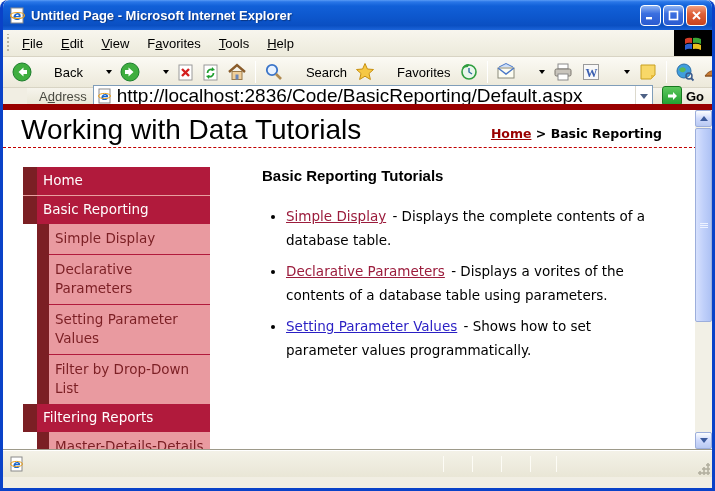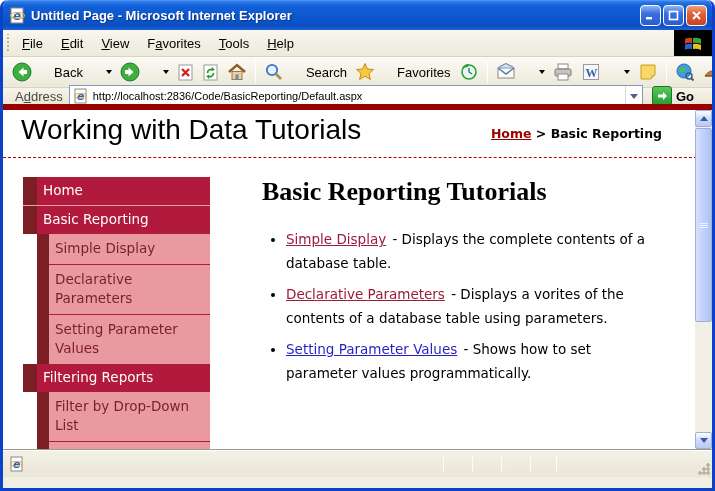--- a/index.html
+++ b/index.html
@@ -33,55 +33,55 @@
   
   .toolbar { height:31px; display:flex; align-items:center; background:linear-gradient(180deg,#fbfaf4,#ece9da); border-bottom:1px solid #d8d4c4; padding-right:4px; }
   .tbtn { display:flex; align-items:center; gap:22px; padding:2px 4px; border-radius:3px; }
   .tbtn .lbl { font-size:13px; color:#000; }
   .caret { width:0; height:0; border-left:3px solid transparent; border-right:3px solid transparent; border-top:4px solid #000; margin-left:1px; }
   .sep { width:1px; height:22px; background:#c9c5b5; border-right:1px solid #fff; margin:0 4px; }
   .icon16 { width:17px; height:17px; display:block; }
   .icon20 { width:20px; height:20px; display:block; }
 
   
-  .addressbar { height:16px; display:flex; align-items:center; background:linear-gradient(180deg,#f6f4ec,#eae7d7); padding-right:14px; }
+  .addressbar { height:16px; display:flex; align-items:center; background:linear-gradient(180deg,#f6f4ec,#eae7d7); padding-right:4px;margin-left:24px; }
   .addr-label { font-size:13px; color:#4a4a42; margin:0 6px 0 2px; }
   .addr-field { flex:1; height:22px; background:#fff; border:1px solid #7f9db9; display:flex; align-items:center; padding-left:3px; }
-  .addr-url { flex:1; font-size:11px; color:#000; white-space:nowrap; overflow:hidden; margin-left:4px; }
+  .addr-url { flex:1; font-size:19px; color:#000; white-space:nowrap; overflow:hidden; margin-left:4px; }
   .addr-drop { width:17px; height:20px; display:flex; align-items:center; justify-content:center; border-left:1px solid #dcd9cd; }
   .chev { width:0; height:0; border-left:4px solid transparent; border-right:4px solid transparent; border-top:5px solid #4d6185; }
   .go-btn { display:flex; align-items:center; gap:4px; margin-left:5px; padding:1px 4px; }
   .go-square { width:20px; height:20px; border-radius:3px; background:linear-gradient(180deg,#5cc75c,#1f9e2f); border:1px solid #17781f; display:flex; align-items:center; justify-content:center; }
   .go-lbl { font-size:13px;font-weight:bold; }
 
   
   .page { position:relative; height:345px; background:#fff; overflow:hidden; font-family:"DejaVu Sans",sans-serif; }
   .page-topbar { height:6px; background:#990000; }
-  .page-header { position:relative; height:48px; border-bottom:1px dashed #c00000; }
+  .page-header { position:relative; height:38px; border-bottom:1px dashed #c00000; }
   .site-title { position:absolute; left:18px; top:4px; font-family:"Liberation Sans",sans-serif; font-size:28px; font-weight:400; color:#000; white-space:nowrap; }
   .breadcrumb { position:absolute; right:50px; top:16px; font-size:12.5px; font-weight:bold; color:#000; white-space:nowrap; }
   .breadcrumb a { color:#990000; text-decoration:underline; }
   .page-body { display:flex; align-items:flex-start; padding-top:19px; }
 
   
   .sidemenu { width:187px; margin-left:20px; flex:0 0 auto; font-size:13.5px; }
   .mi { display:flex; align-items:stretch; }
   .mi .notch { width:14px; background:#7b1f24; flex:0 0 auto; }
   .mi .indent { width:14px; flex:0 0 auto; }
   .mi .notch2 { width:12px; background:#7b1f24; flex:0 0 auto; }
   .mi .body { flex:1; padding:5px 6px 6px 6px; line-height:17px; }
   .mi.top .body { background:#b11a3c; color:#fffdfd; }
   .mi.sub .body { background:#e99aa0; color:#7b1f24; }
   .mi.top + .mi.top .body, .mi.top + .mi.top .notch { border-top:1px solid #e8a0a0; }
   .mi.sub + .mi.sub .body { border-top:1px solid #b11a3c; }
   .mi.sub .body { line-height:19px; }
 
   
   .content { margin-left:52px; width:402px; }
-  .content h2 { margin:0 0 0 0; font-size:26px; font-weight:bold; color:#000; font-family:Liberation Serif, serif; }
+  .content h2 { margin:0 0 0 0; font-size:15px; font-weight:bold; color:#000; font-family:Liberation Sans, sans-serif; }
   .content ul { margin:20px 0 0 0; padding-left:24px; }
   .content li { font-size:13.5px; line-height:24px; margin-bottom:7px; color:#000; }
   .content a { color:#9b1c3c; text-decoration:underline; }
   .content li.unvisited a { color:#2a1fc4; }
   .content .desc { margin-left:2px; }
 
   
   .scrollbar { position:absolute; top:6px; right:0; bottom:0; width:17px; background:#f2f0e6; }
   .sb-btn { position:absolute; left:0; width:17px; height:17px; border-radius:2px; border:1px solid #9caedc;
     background:linear-gradient(180deg,#fdfefe,#cfdafc 50%,#b9c9f2); display:flex; align-items:center; justify-content:center; }
@@ -344,28 +344,28 @@
         <div class="mi sub">
             <span class="indent"></span>
             <span class="notch2"></span>
             <span class="body">Declarative Parameters</span>
           </div>
         <div class="mi sub">
             <span class="indent"></span>
             <span class="notch2"></span>
             <span class="body">Setting Parameter Values</span>
           </div>
-        <div class="mi top">
-            <span class="notch"></span>
-            <span class="body">Filtering Reports</span>
-          </div>
         <div class="mi sub">
             <span class="indent"></span>
             <span class="notch2"></span>
             <span class="body">Filter by Drop-Down List</span>
+          </div>
+        <div class="mi top">
+            <span class="notch"></span>
+            <span class="body">Filtering Reports</span>
           </div>
         <div class="mi sub">
             <span class="indent"></span>
             <span class="notch2"></span>
             <span class="body">Master-Details-Details</span>
           </div>
       </div>
 
       <div class="content">
         <h2>Basic Reporting Tutorials</h2>

